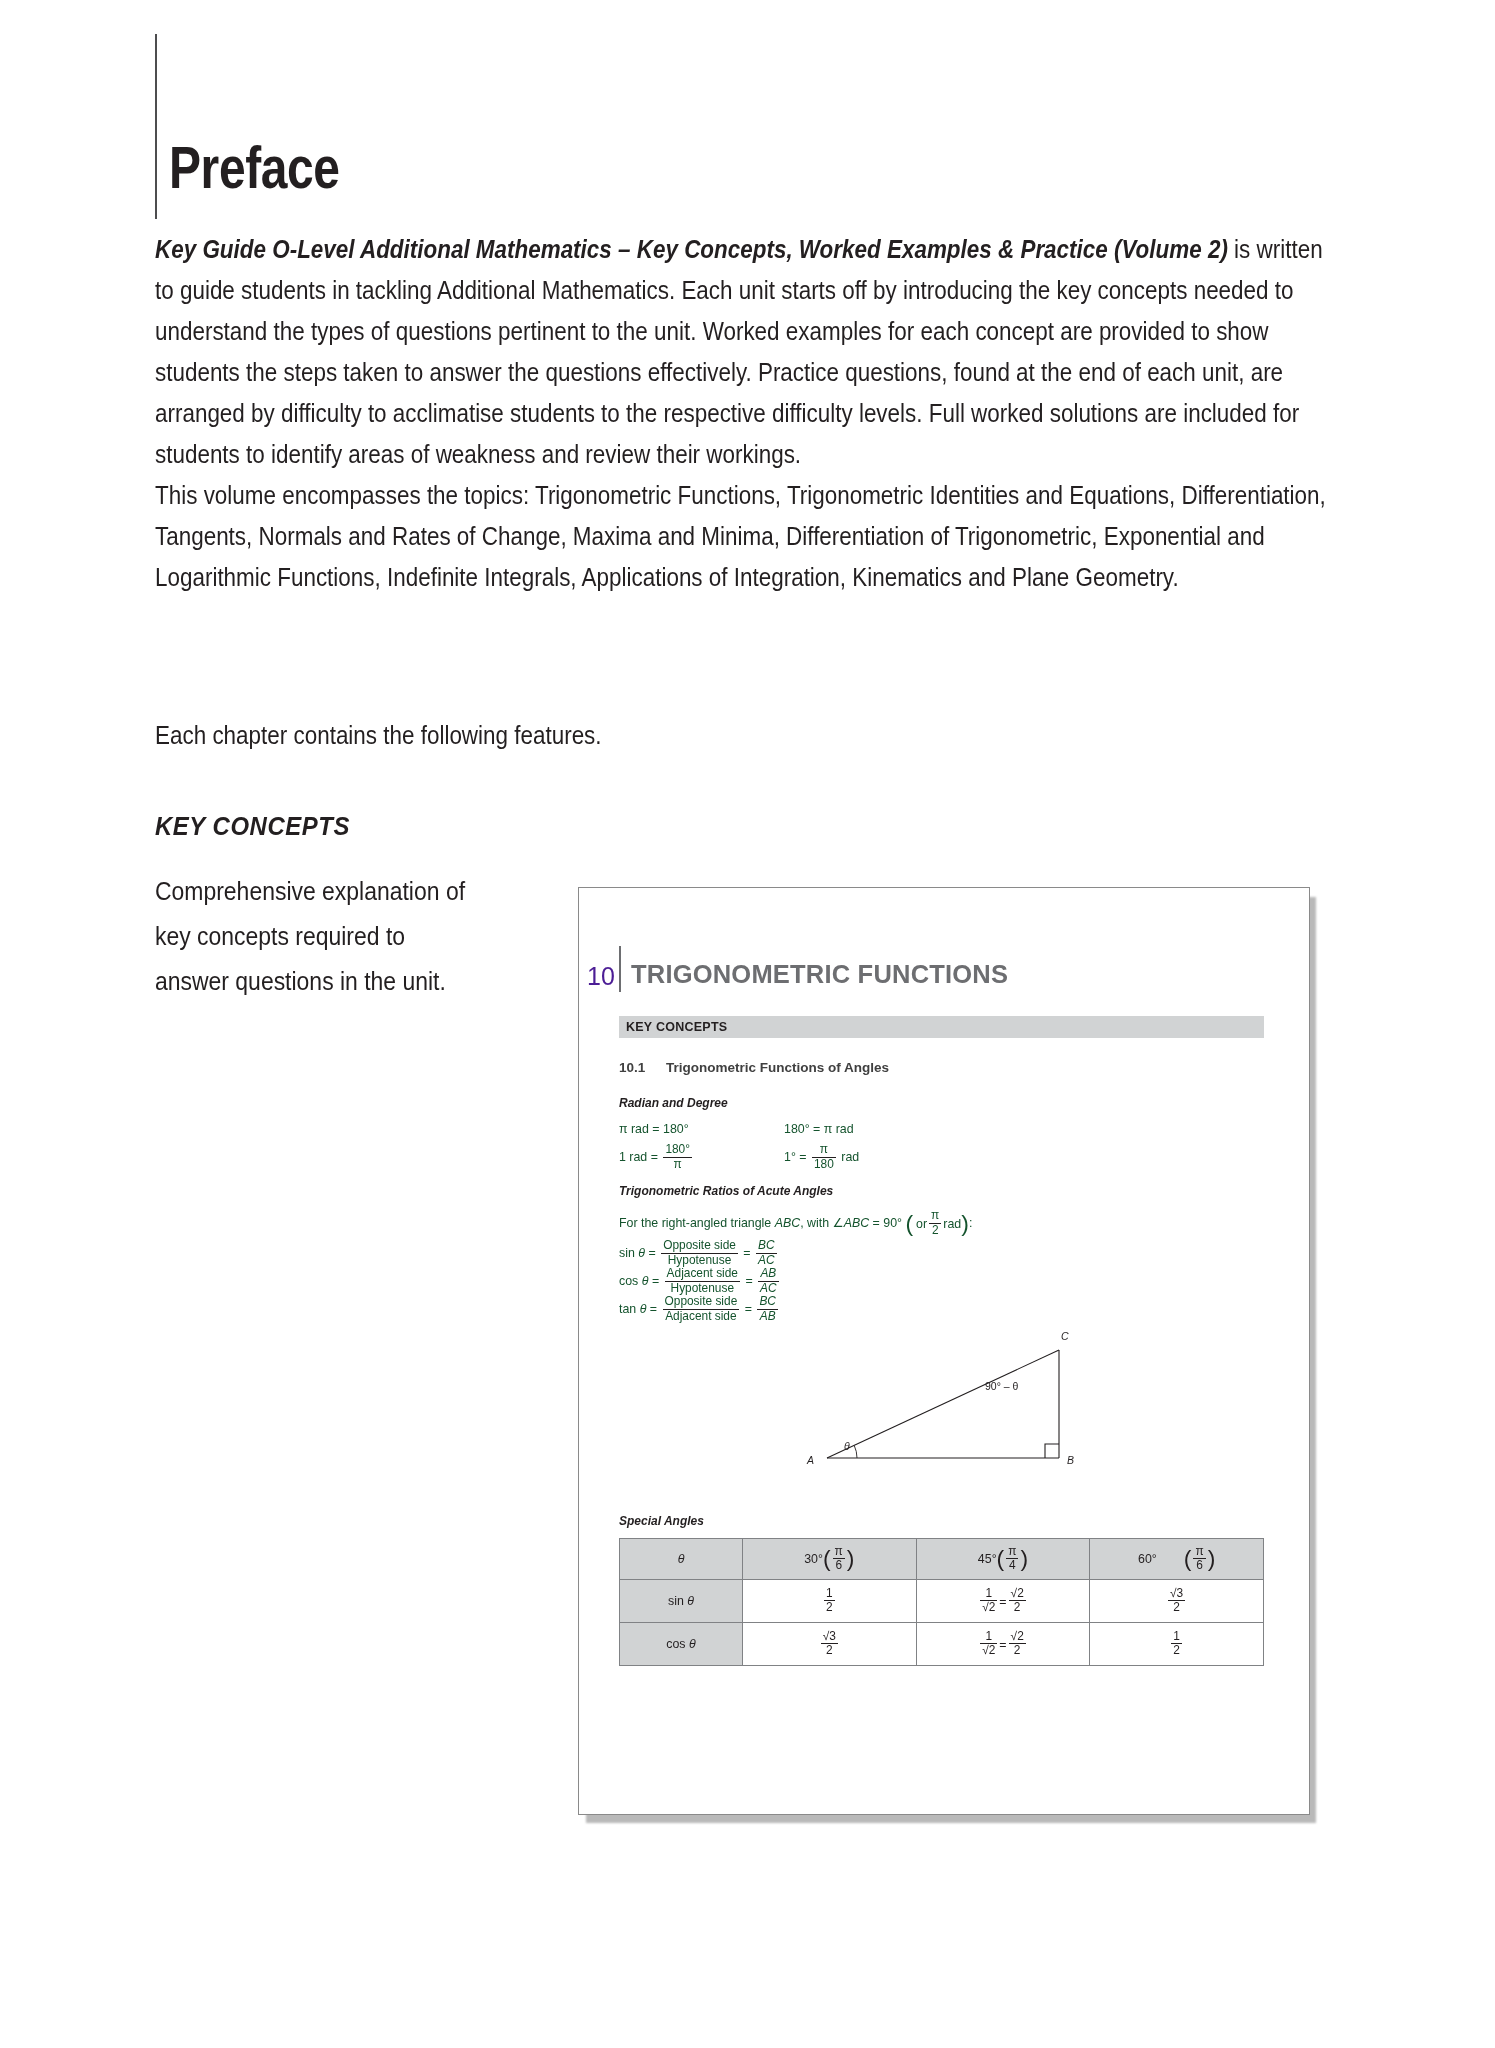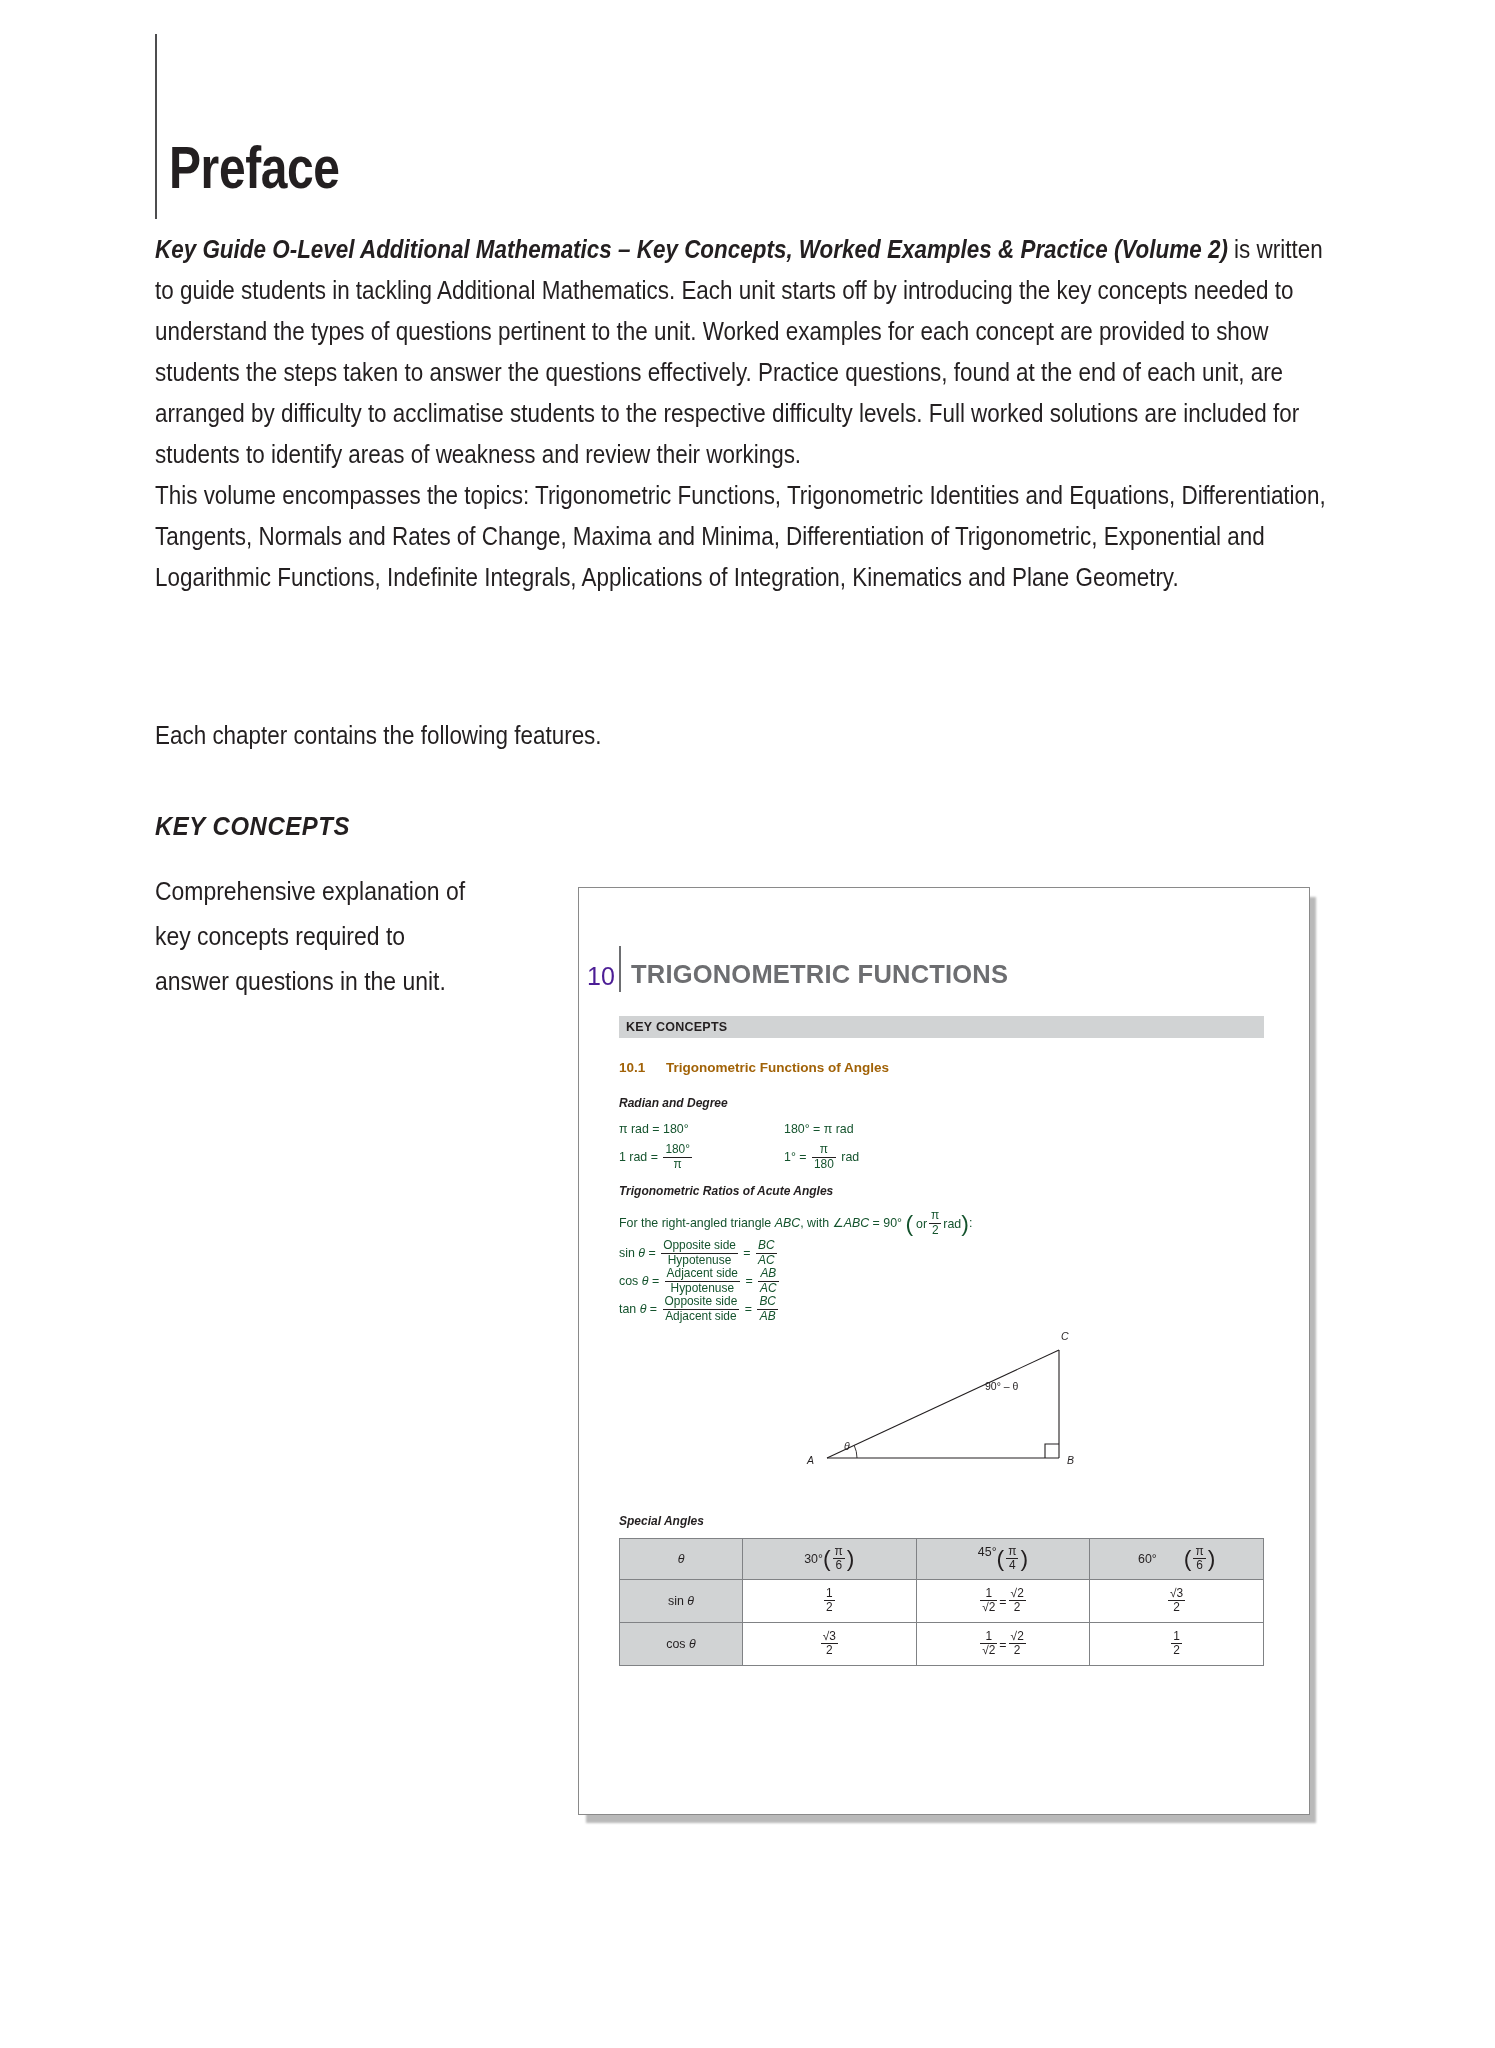--- a/index.html
+++ b/index.html
@@ -203,21 +203,21 @@
     letter-spacing: 0.25px;
     color: #231f20;
   }
 
   .ins-sec {
     position: absolute;
     left: 60px;
     top: 1032px;
     font-size: 13.5px;
     font-weight: 700;
-    color: #a16207;
+    color: #404040;
     white-space: nowrap;
   }
   .ins-sec .num { display: inline-block; width: 47px; }
 
   .sub-it {
     position: absolute;
     font-size: 12px;
     font-weight: 700;
     font-style: italic;
     color: #231f20;
@@ -392,21 +392,21 @@
                   <span class="paren-frac">
                     <span class="pl">(</span>
                     <span class="frac">
                       <span class="num">π</span>
                       <span class="bar"></span>
                       <span class="den">6</span>
                     </span>
                     <span class="pr">)</span>
                   </span>
                 </span></th>
-              <th class="hdr"><span style="display: inline-flex; align-items: flex-start;">
+              <th class="hdr"><span style="display: inline-flex; align-items: center;">
                   <span>45° </span>
                   <span class="paren-frac">
                     <span class="pl">(</span>
                     <span class="frac">
                       <span class="num">π</span>
                       <span class="bar"></span>
                       <span class="den">4</span>
                     </span>
                     <span class="pr">)</span>
                   </span>

